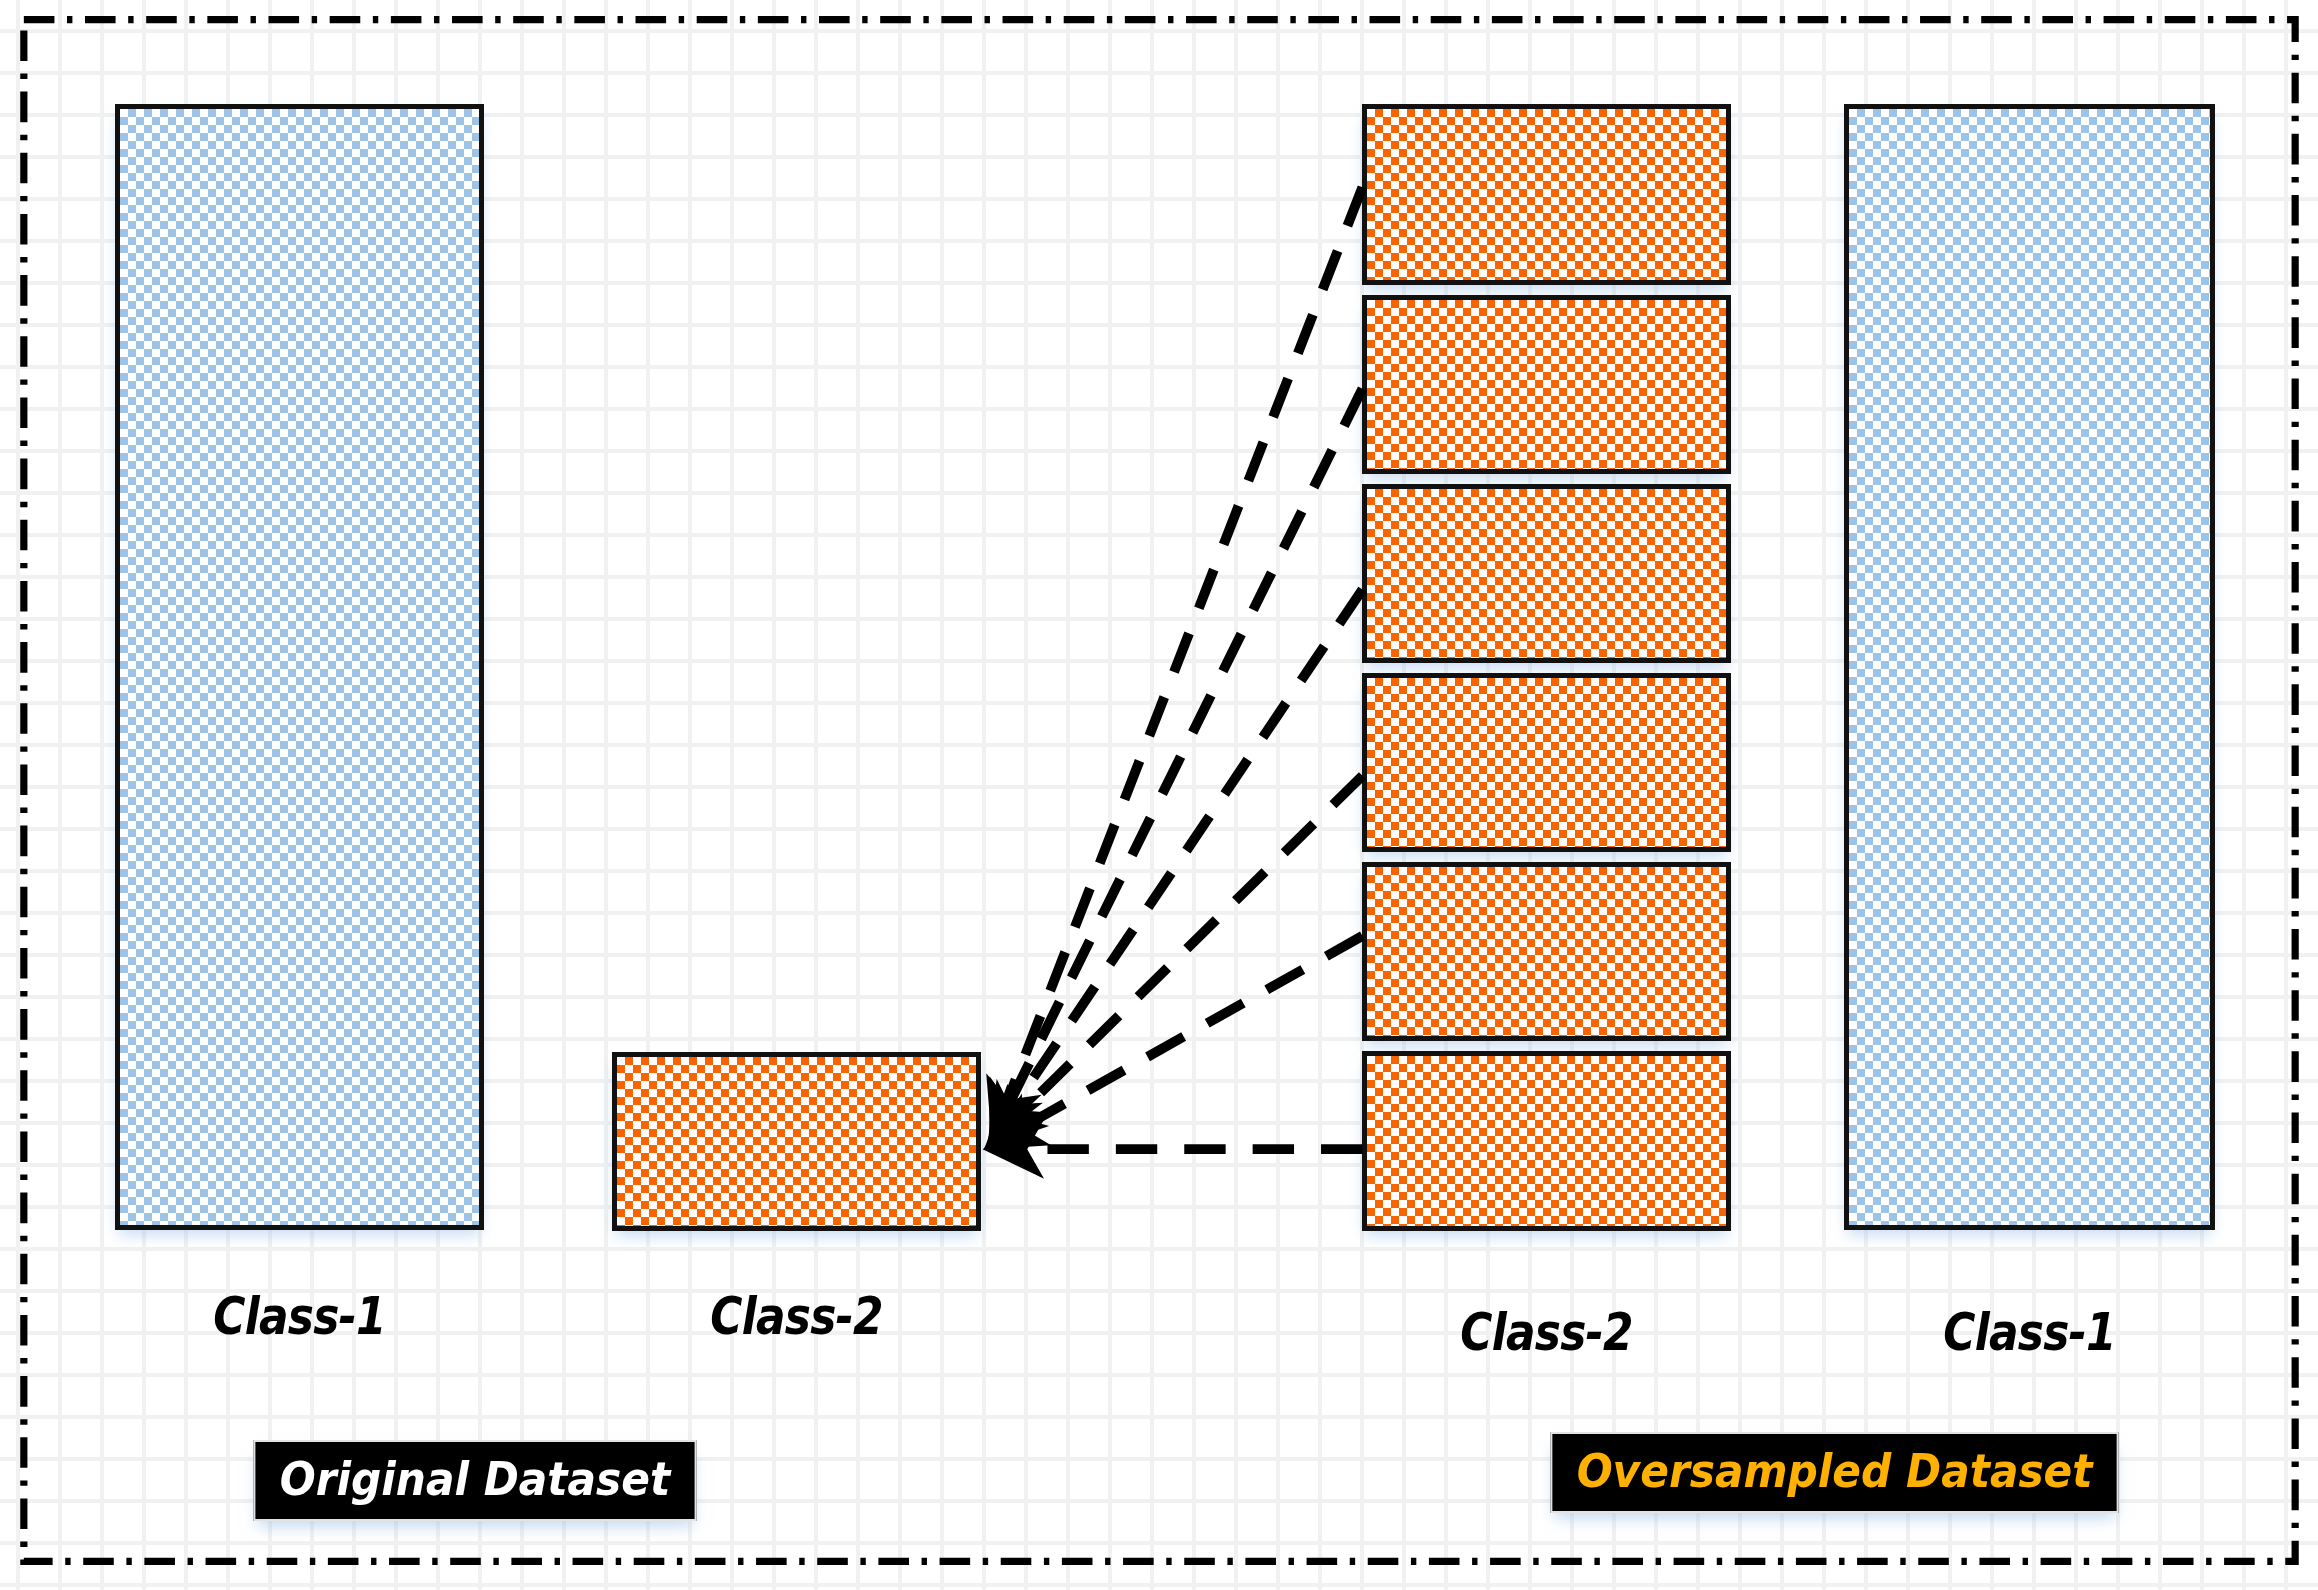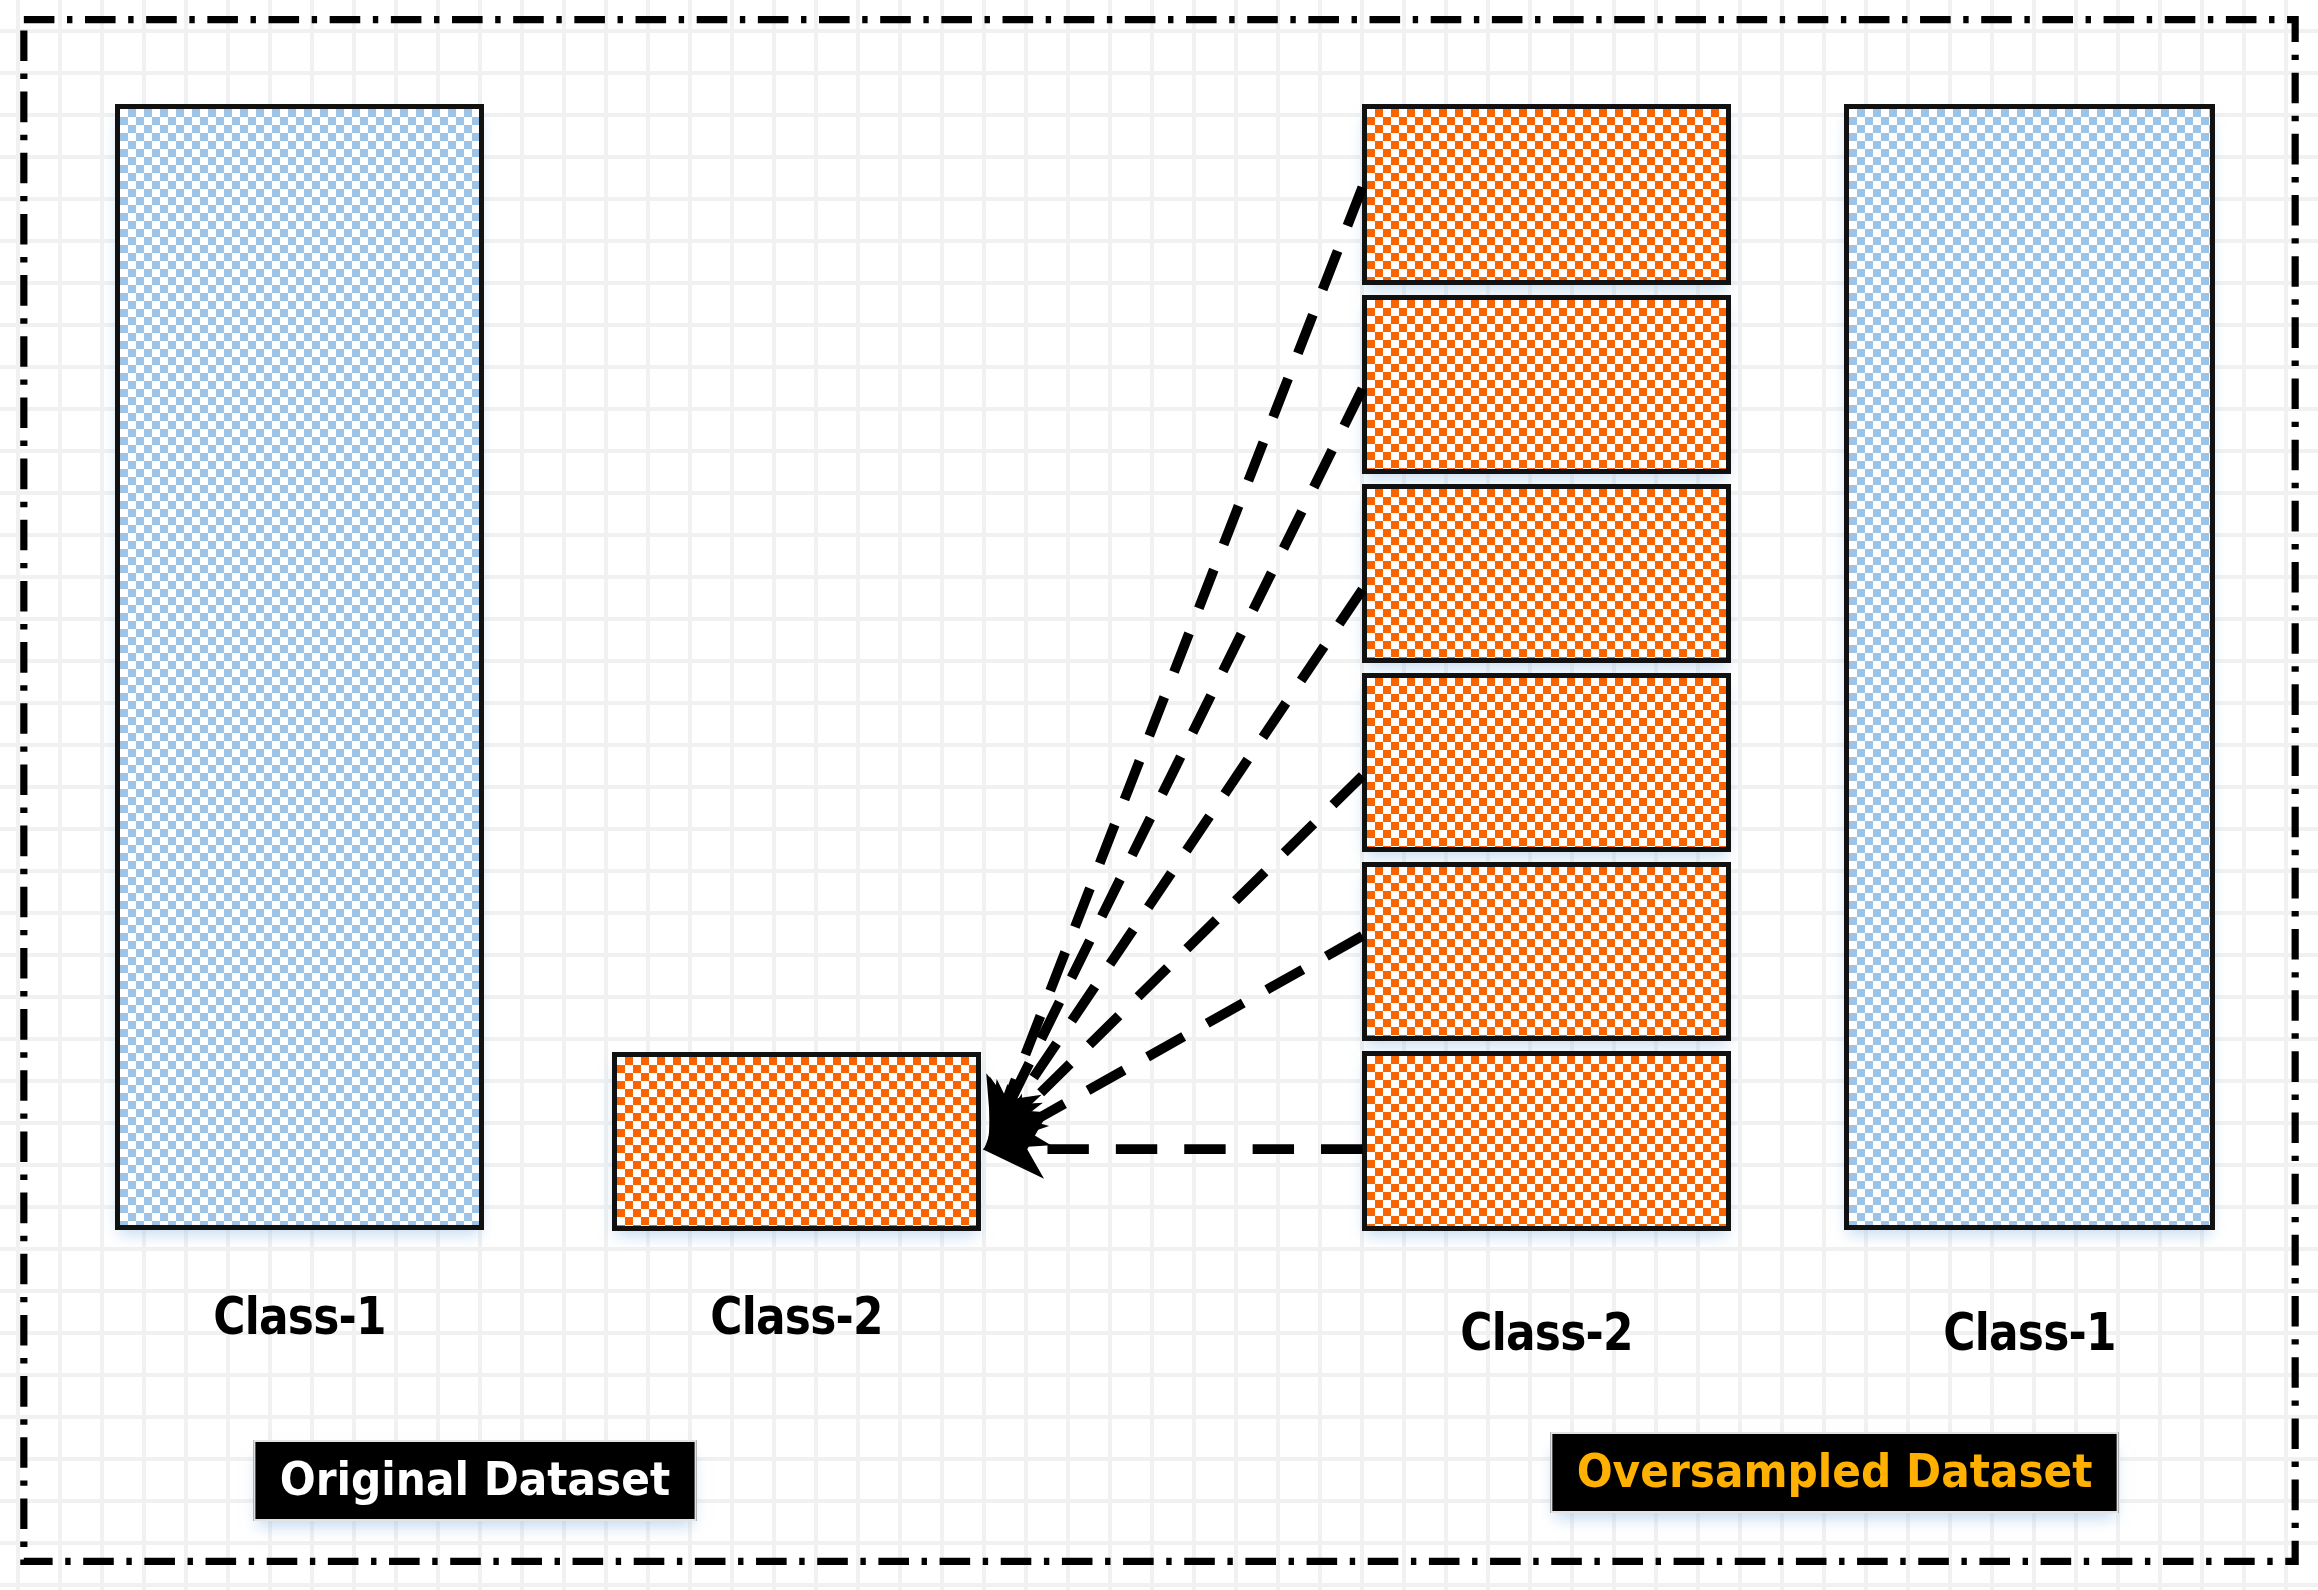--- a/index.html
+++ b/index.html
@@ -6,20 +6,21 @@
   body{
     font-family:"Liberation Sans", sans-serif;
     -webkit-font-smoothing:antialiased;
   }
   #canvas{
     position:relative;
     width:2319px;
     height:1591px;
     background:#f0abfc;
     overflow:hidden;
+    font-style:italic;
   }
   
   #grid-bg{
     position:absolute;
     left:0;top:0;right:0;bottom:0;
     background-color:#ffffff;
     background-image:
       linear-gradient(to right,  #f1f1f1 0, #f1f1f1 4.5px, transparent 4.5px),
       linear-gradient(to bottom, #f1f1f1 0, #f1f1f1 4.5px, transparent 4.5px);
     background-size:42px 42px;

